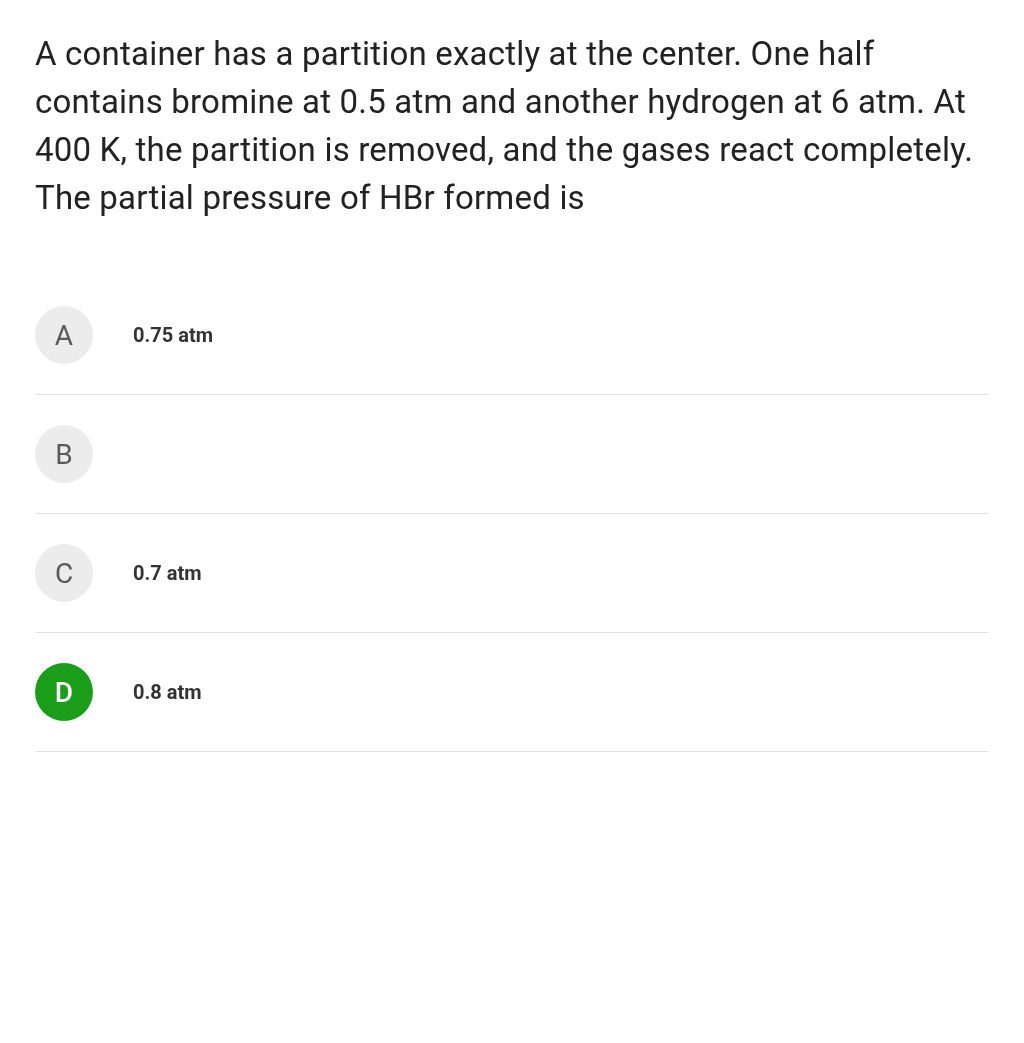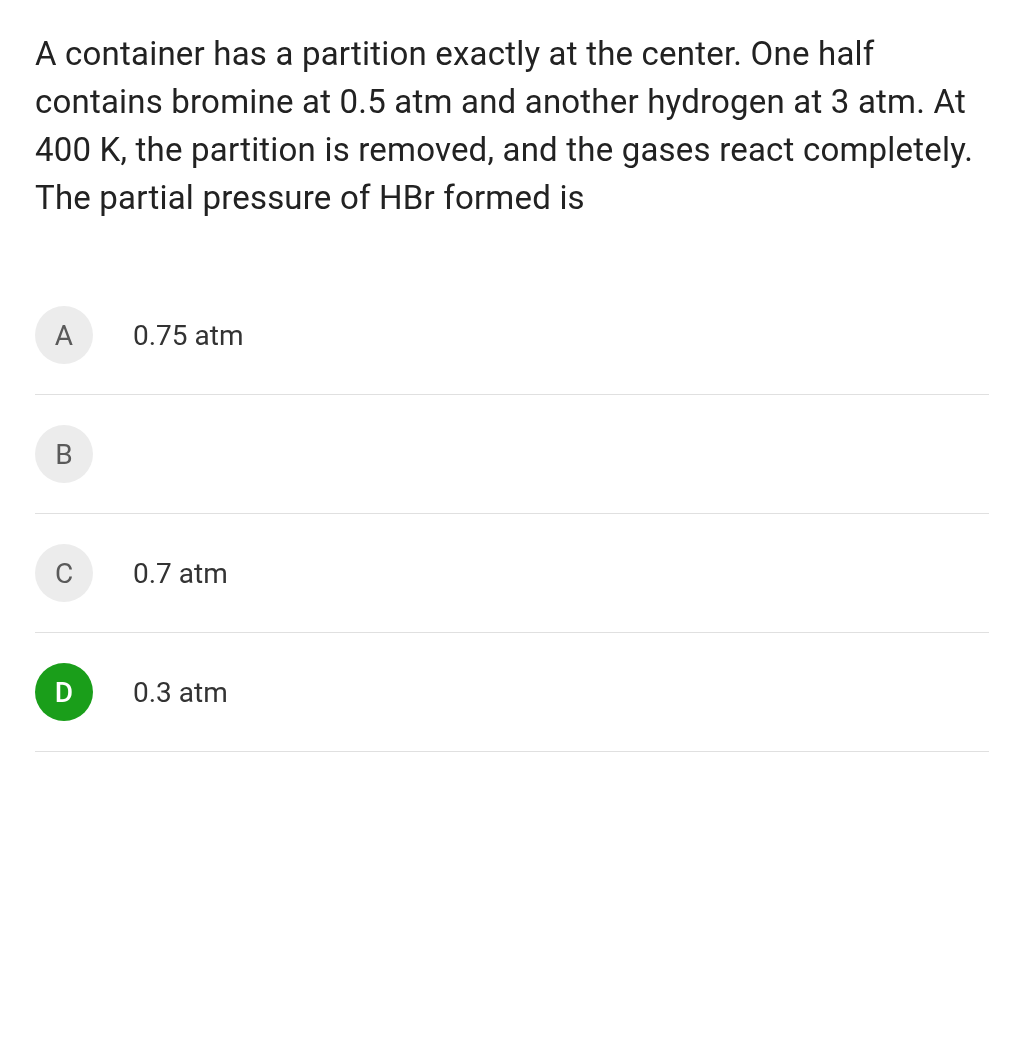--- a/index.html
+++ b/index.html
@@ -48,39 +48,39 @@
     .option-letter.unselected {
       background: #ececec;
       color: #5a5a5a;
     }
     .option-letter.selected {
       background: #1a9e1a;
       color: #ffffff;
       font-weight: 500;
     }
     .option-text {
-      font-size: 28px;
+      font-size: 20px;
       color: #333333;
-      font-weight: 400;
+      font-weight: 700;
     }
   </style>
 </head>
 <body>
 
-<div class="question-text">A container has a partition exactly at the center. One half contains bromine at 0.5 atm and another hydrogen at 3 atm. At 400 K, the partition is removed, and the gases react completely. The partial pressure of HBr formed is</div>
+<div class="question-text">A container has a partition exactly at the center. One half contains bromine at 0.5 atm and another hydrogen at 6 atm. At 400 K, the partition is removed, and the gases react completely. The partial pressure of HBr formed is</div>
 
 <div class="options">
   <div class="option">
     <div class="option-letter unselected">A</div>
     <div class="option-text">0.75 atm</div>
   </div>
   <div class="option">
     <div class="option-letter unselected">B</div>
   </div>
   <div class="option">
     <div class="option-letter unselected">C</div>
     <div class="option-text">0.7 atm</div>
   </div>
   <div class="option">
     <div class="option-letter selected">D</div>
-    <div class="option-text">0.3 atm</div>
+    <div class="option-text">0.8 atm</div>
   </div>
 </div>
 
 </body></html>

